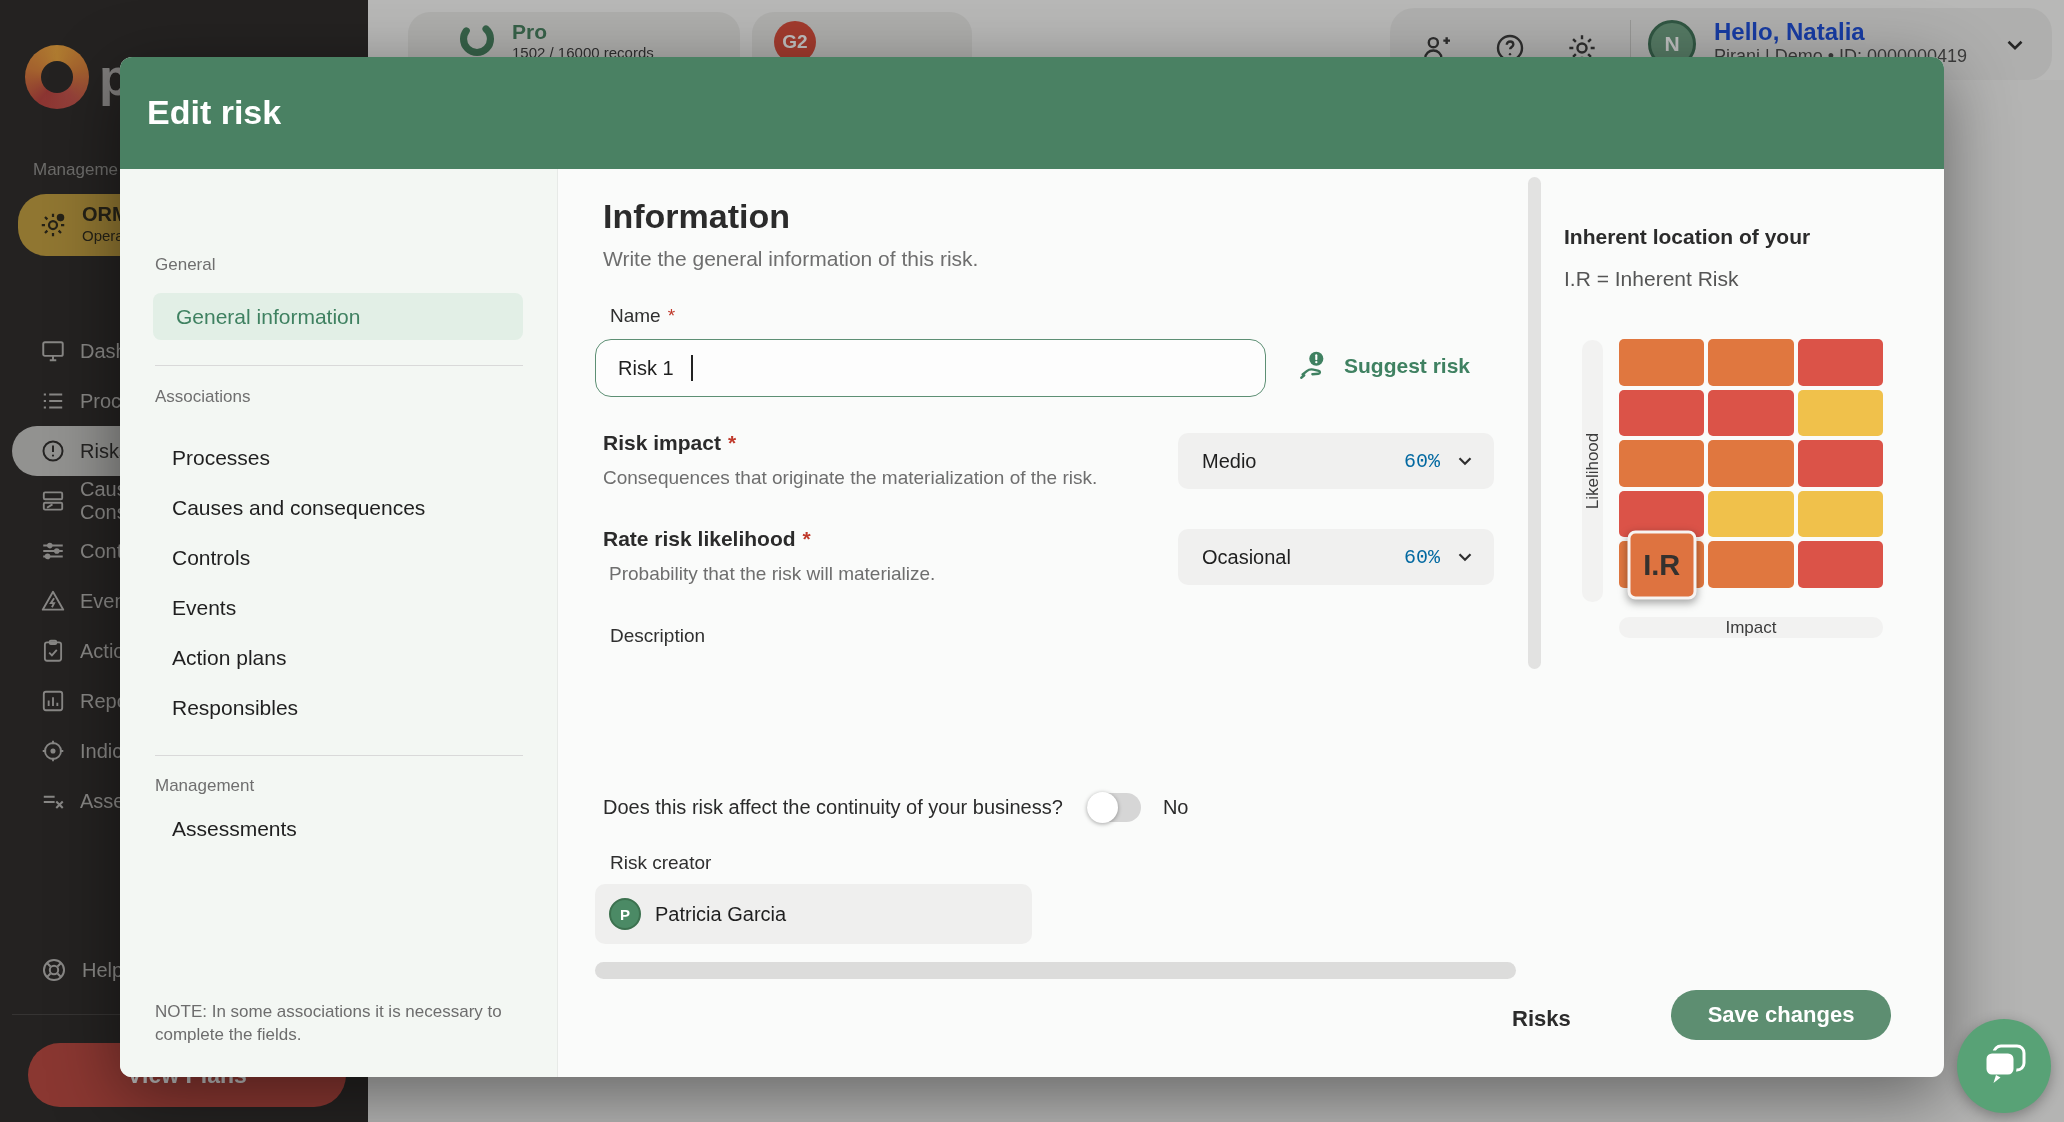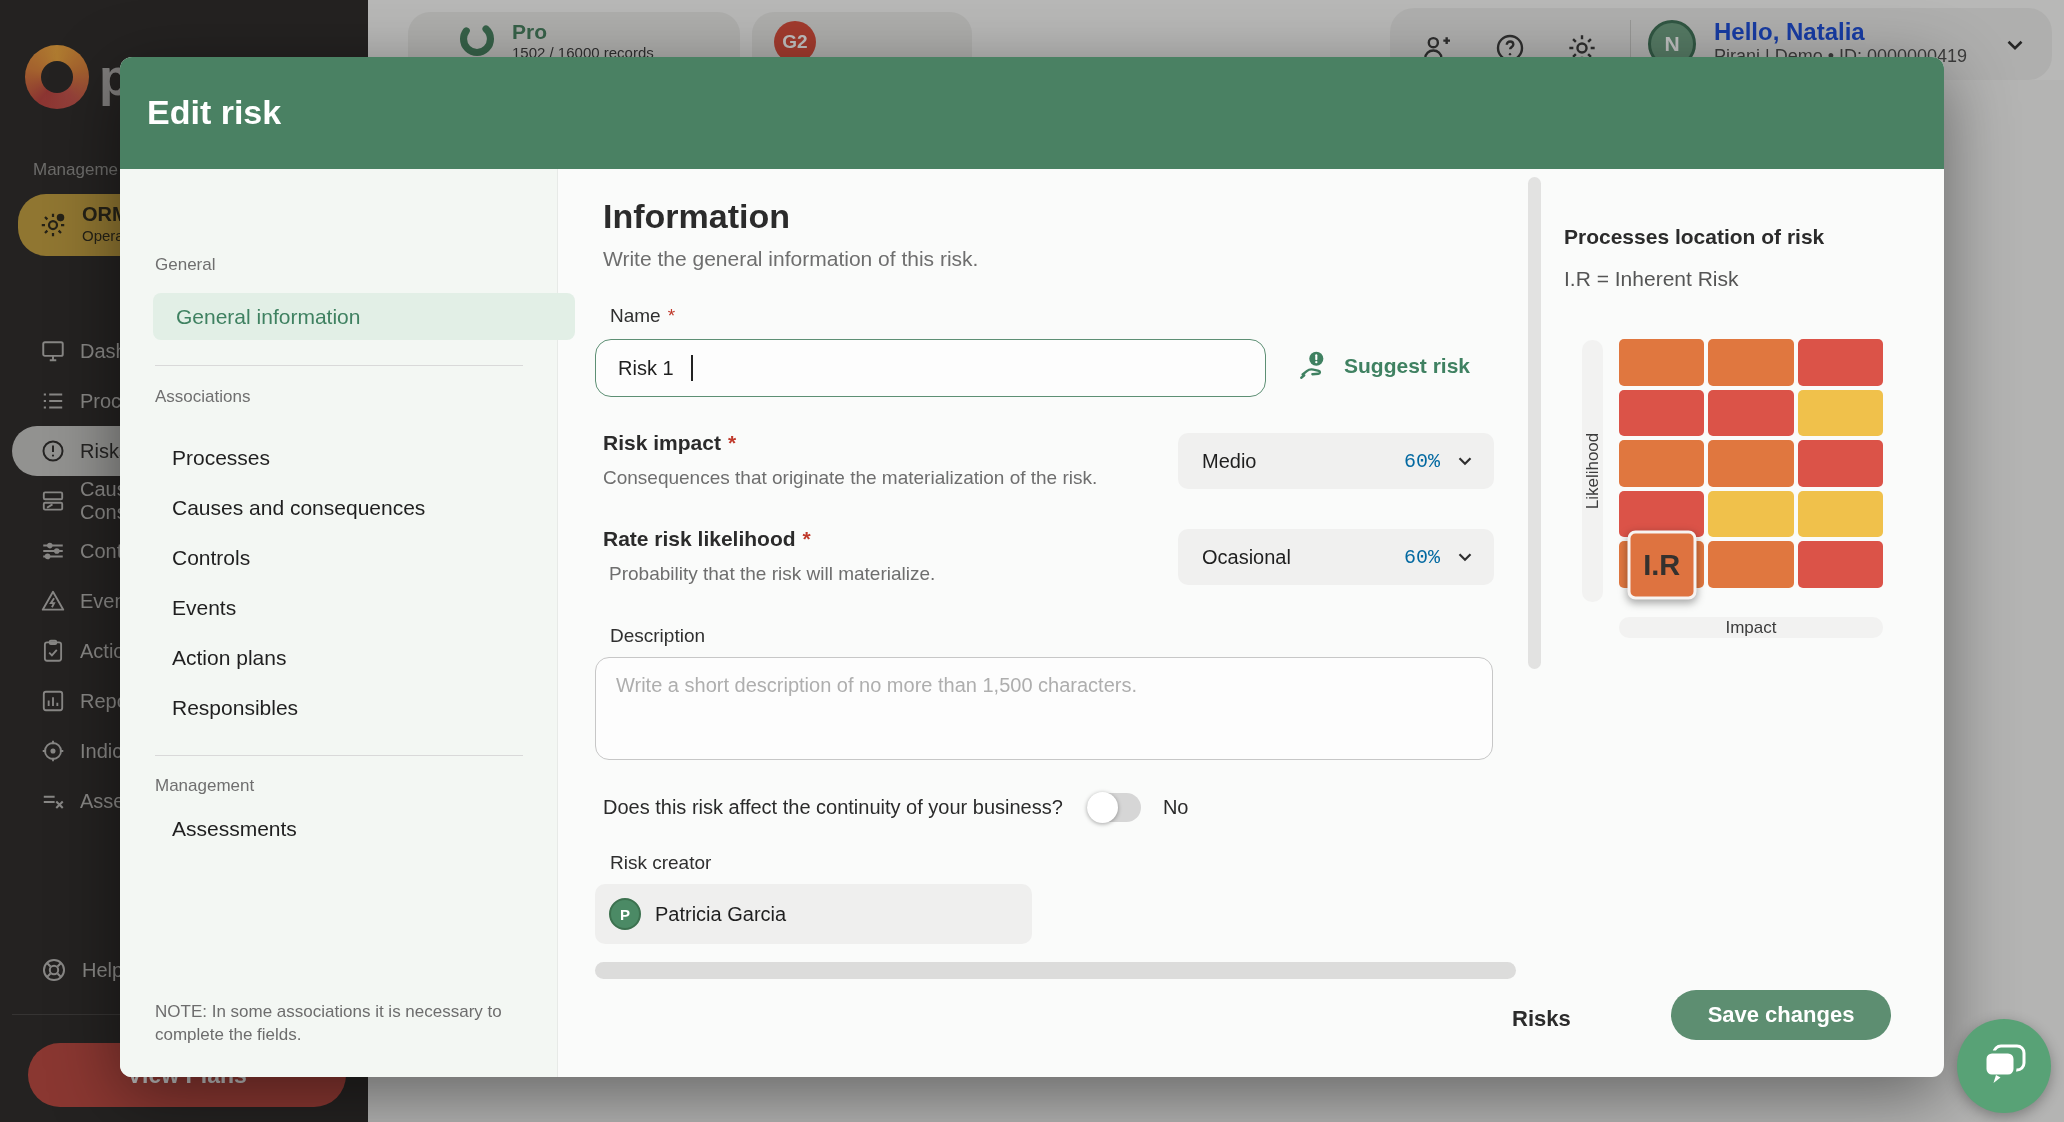--- a/index.html
+++ b/index.html
@@ -52,21 +52,21 @@
   .bg-rightpage{position:absolute;left:368px;top:80px;width:1696px;height:1042px;background:#efefee;}
 
   .dim{position:absolute;inset:0;background:rgba(10,10,10,.26);z-index:5;}
 
   
   .modal{position:absolute;left:120px;top:57px;width:1824px;height:1020px;z-index:10;border-radius:12px;background:#fafbfa;box-shadow:0 18px 70px rgba(0,0,0,.45);}
   .modal-header{position:absolute;left:0;top:0;width:1824px;height:112px;background:#4a8163;border-radius:12px 12px 0 0;}
   .modal-title{position:absolute;left:27px;top:36px;font-size:34px;font-weight:700;color:#fff;}
   .modal-nav{position:absolute;left:0;top:112px;width:438px;height:908px;background:#f3f7f3;border-radius:0 0 0 12px;border-right:1px solid #e7eae7;}
   .nav-sec{position:absolute;left:35px;font-size:17px;color:#6f6f6f;}
-  .nav-active{position:absolute;left:33px;top:124px;width:422px;height:47px;background:#e2efe6;border-radius:8px;display:flex;align-items:center;}
+  .nav-active{position:absolute;left:33px;top:124px;width:370px;height:47px;background:#e2efe6;border-radius:8px;display:flex;align-items:center;}
   .nav-active span{margin-left:23px;font-size:21px;color:#3f8161;}
   .nav-hr{position:absolute;left:35px;width:368px;height:1px;background:#d9d9d9;}
   .nav-items{position:absolute;left:52px;top:264px;width:360px;}
   .nav-item{height:50px;font-size:21px;color:#1f1f1f;display:flex;align-items:center;}
   .nav-item-mgmt{position:absolute;left:52px;top:648px;font-size:21px;color:#1f1f1f;}
   .nav-note{position:absolute;left:35px;top:832px;width:350px;font-size:17px;line-height:1.35;color:#6d6d6d;}
 
   .form{position:absolute;left:438px;top:112px;width:990px;height:908px;}
   .f-h1{position:absolute;left:45px;top:28px;font-size:34px;font-weight:700;color:#2b2b2b;}
   .f-sub{position:absolute;left:45px;top:78px;font-size:21px;color:#6e6e6e;}
@@ -385,23 +385,20 @@
         <span class="dd-val">Ocasional</span>
         <span class="dd-pct">60%</span>
         <span class="chev">
           <svg viewBox="0 0 24 24" fill="none" stroke="currentColor" stroke-width="2.4">
               <path d="M6 9l6 6 6-6"></path>
             </svg>
         </span>
       </div>
 
       <div class="f-label" style="left:52px;top:456px">Description</div>
-      <div class="textarea-wrap">
-        <textarea class="desc-area" placeholder="Write a short description of no more than 1,500 characters." style=""></textarea>
-      </div>
 
       <div class="toggle-row">
         <span class="toggle-q">Does this risk affect the continuity of your business?</span>
         <span class="toggle">
             <span class="knob"></span>
           </span>
         <span class="toggle-val">No</span>
       </div>
 
       <div class="f-label" style="left:52px;top:683px">Risk creator</div>
@@ -409,21 +406,21 @@
         <span class="creator-avatar">P</span>
         <span class="creator-name">Patricia Garcia</span>
       </div>
 
       <div class="hscroll"></div>
     </div>
 
     <div class="vscroll"></div>
 
     <div class="matrix-panel">
-      <div class="mp-title">Processes location of risk</div>
+      <div class="mp-title">Inherent location of your</div>
       <div class="mp-legend">I.R = Inherent Risk</div>
       <div class="axis-y">
           <span>Likelihood</span>
         </div>
       <div class="matrix" id="matrix">
           <div class="cell" style="background: rgb(224, 119, 63);"></div>
           <div class="cell" style="background: rgb(224, 119, 63);"></div>
           <div class="cell" style="background: rgb(219, 83, 72);"></div>
           <div class="cell" style="background: rgb(219, 83, 72);"></div>
           <div class="cell" style="background: rgb(219, 83, 72);"></div>

